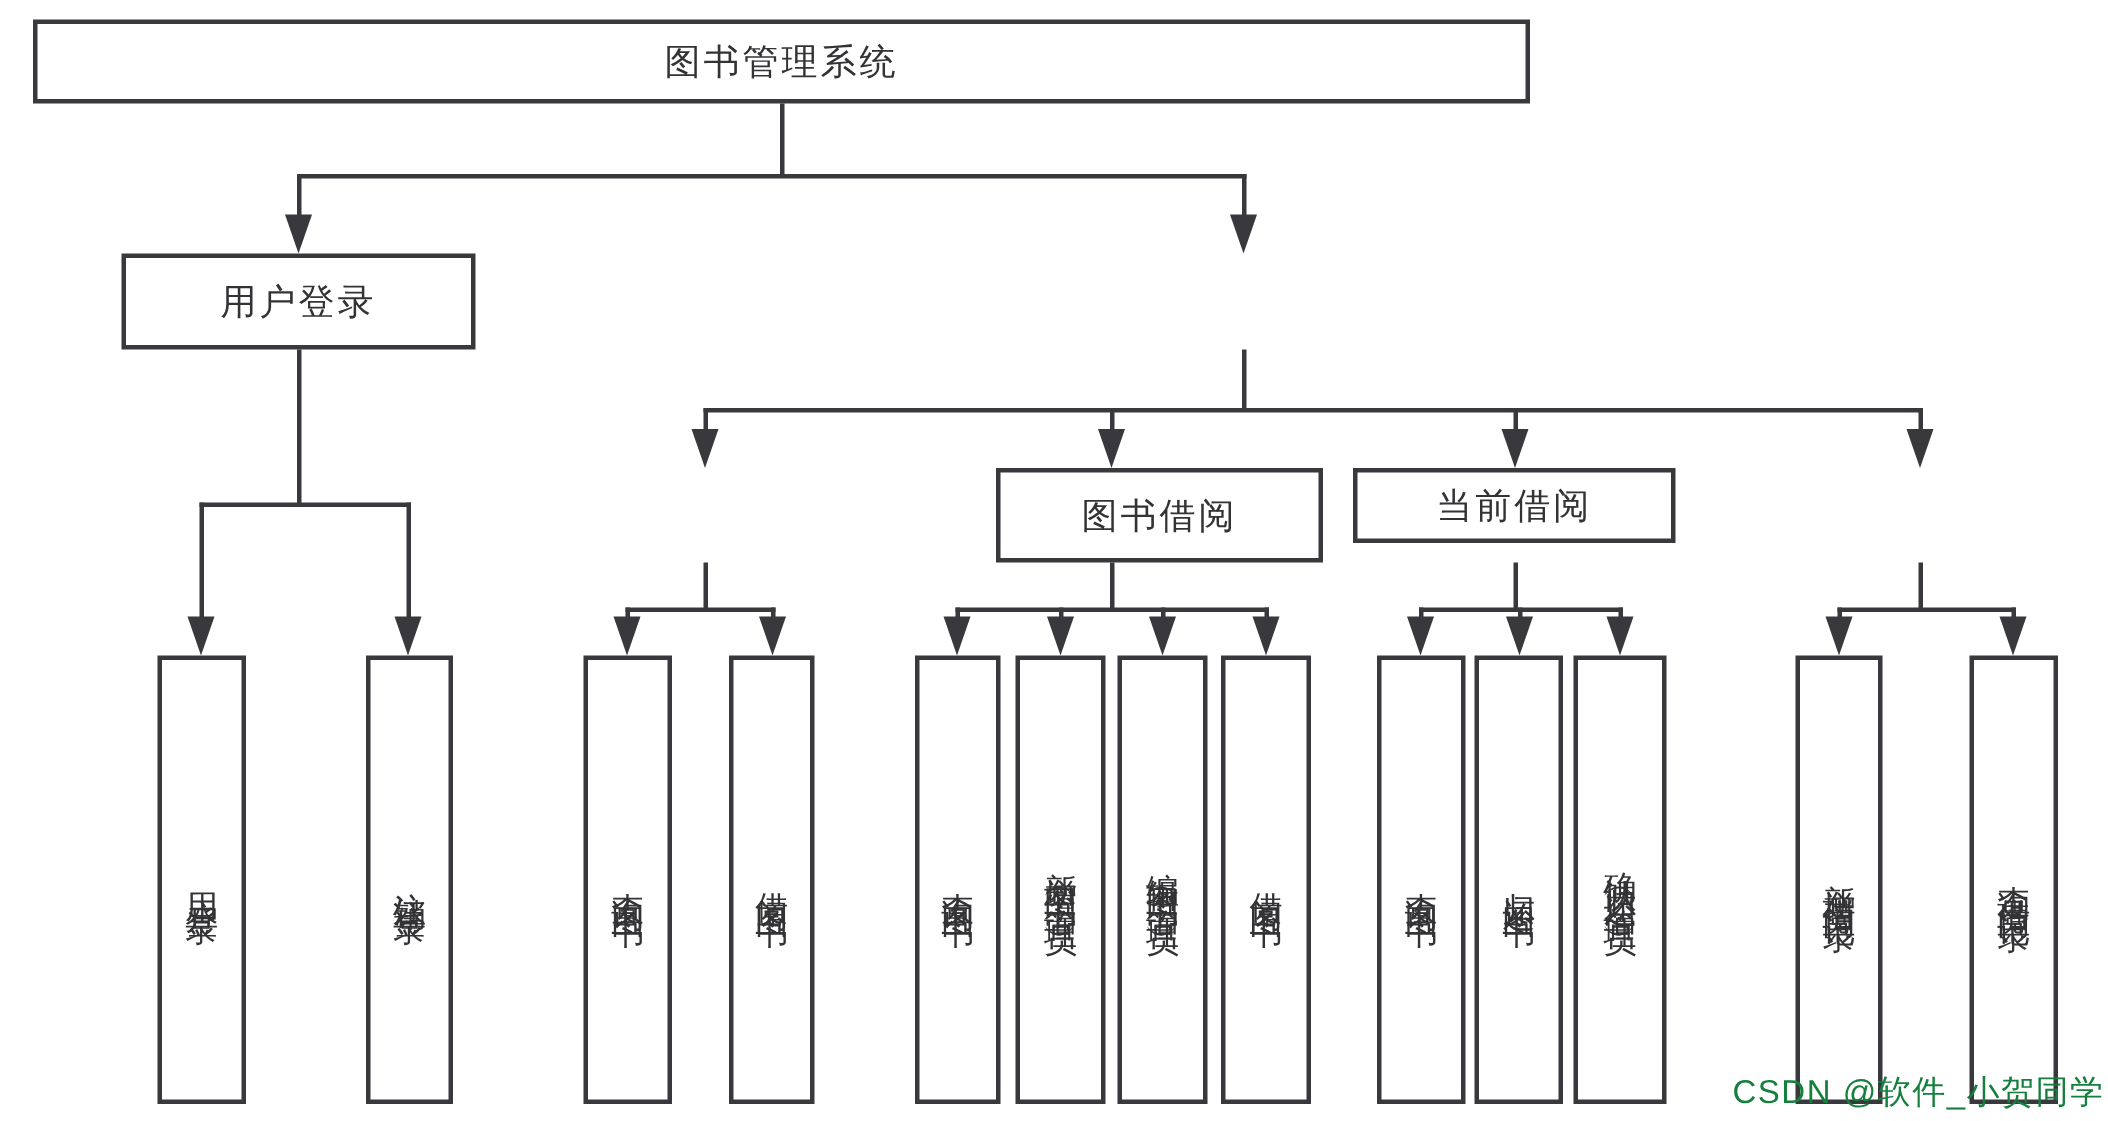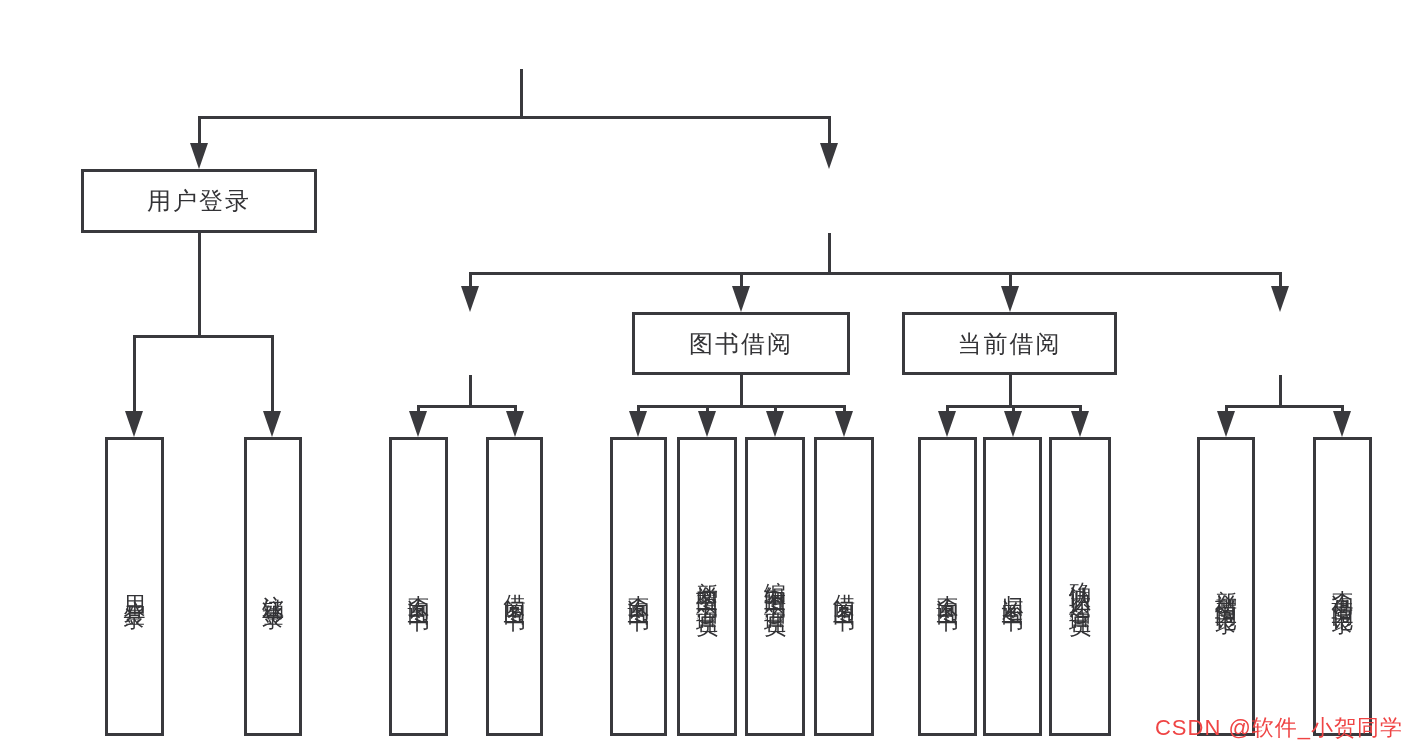--- a/index.html
+++ b/index.html
@@ -23,29 +23,32 @@
     white-space:nowrap;
   }
   .vline{position:absolute;width:3px;background:var(--line);}
   .hline{position:absolute;height:3px;background:var(--line);}
   .arr{
     position:absolute;width:0;height:0;
     border-left:9px solid transparent;border-right:9px solid transparent;
     border-top:26px solid var(--line);
   }
   .watermark{
-    position:absolute;right:2px;top:713px;font-size:22px;color:#ef4444;
+    position:absolute;right:2px;top:713px;font-size:22px;color:#15803d;
     letter-spacing:1px;z-index:10;
   }
 </style>
 </head>
 <body>
 
 <div class="stage">
 
+  <div class="hbox" style="left:22px;top:13px;width:998px;height:56px;">
+    <span>图书管理系统</span>
+  </div>
 
   <div class="vline" style="left:520px;top:69px;height:48px;"></div>
   <div class="hline" style="left:198px;top:116px;width:633px;"></div>
   <div class="vline" style="left:198px;top:116px;height:29px;"></div>
   <div class="arr" style="left:190px;top:143px;"></div>
   <div class="vline" style="left:828px;top:116px;height:29px;"></div>
   <div class="arr" style="left:820px;top:143px;"></div>
 
   <div class="hbox" style="left:81px;top:169px;width:236px;height:64px;">
     <span>用户登录</span>
@@ -62,24 +65,24 @@
   <div class="hline" style="left:469px;top:272px;width:812px;"></div>
   <div class="vline" style="left:469px;top:272px;height:17px;"></div>
   <div class="arr" style="left:461px;top:286px;"></div>
   <div class="vline" style="left:740px;top:272px;height:17px;"></div>
   <div class="arr" style="left:732px;top:286px;"></div>
   <div class="vline" style="left:1009px;top:272px;height:17px;"></div>
   <div class="arr" style="left:1001px;top:286px;"></div>
   <div class="vline" style="left:1279px;top:272px;height:17px;"></div>
   <div class="arr" style="left:1271px;top:286px;"></div>
 
-  <div class="hbox" style="left:632px;top:312px;width:218px;height:63px;">
+  <div class="hbox" style="left:664px;top:312px;width:218px;height:63px;">
     <span>图书借阅</span>
   </div>
-  <div class="hbox" style="left:902px;top:312px;width:215px;height:63px;">
+  <div class="hbox" style="left:902px;top:312px;width:215px;height:50px;">
     <span>当前借阅</span>
   </div>
 
   <div class="vline" style="left:469px;top:375px;height:32px;"></div>
   <div class="hline" style="left:417px;top:405px;width:100px;"></div>
   <div class="vline" style="left:417px;top:405px;height:10px;"></div>
   <div class="arr" style="left:409px;top:411px;"></div>
   <div class="vline" style="left:514px;top:405px;height:10px;"></div>
   <div class="arr" style="left:506px;top:411px;"></div>
 

